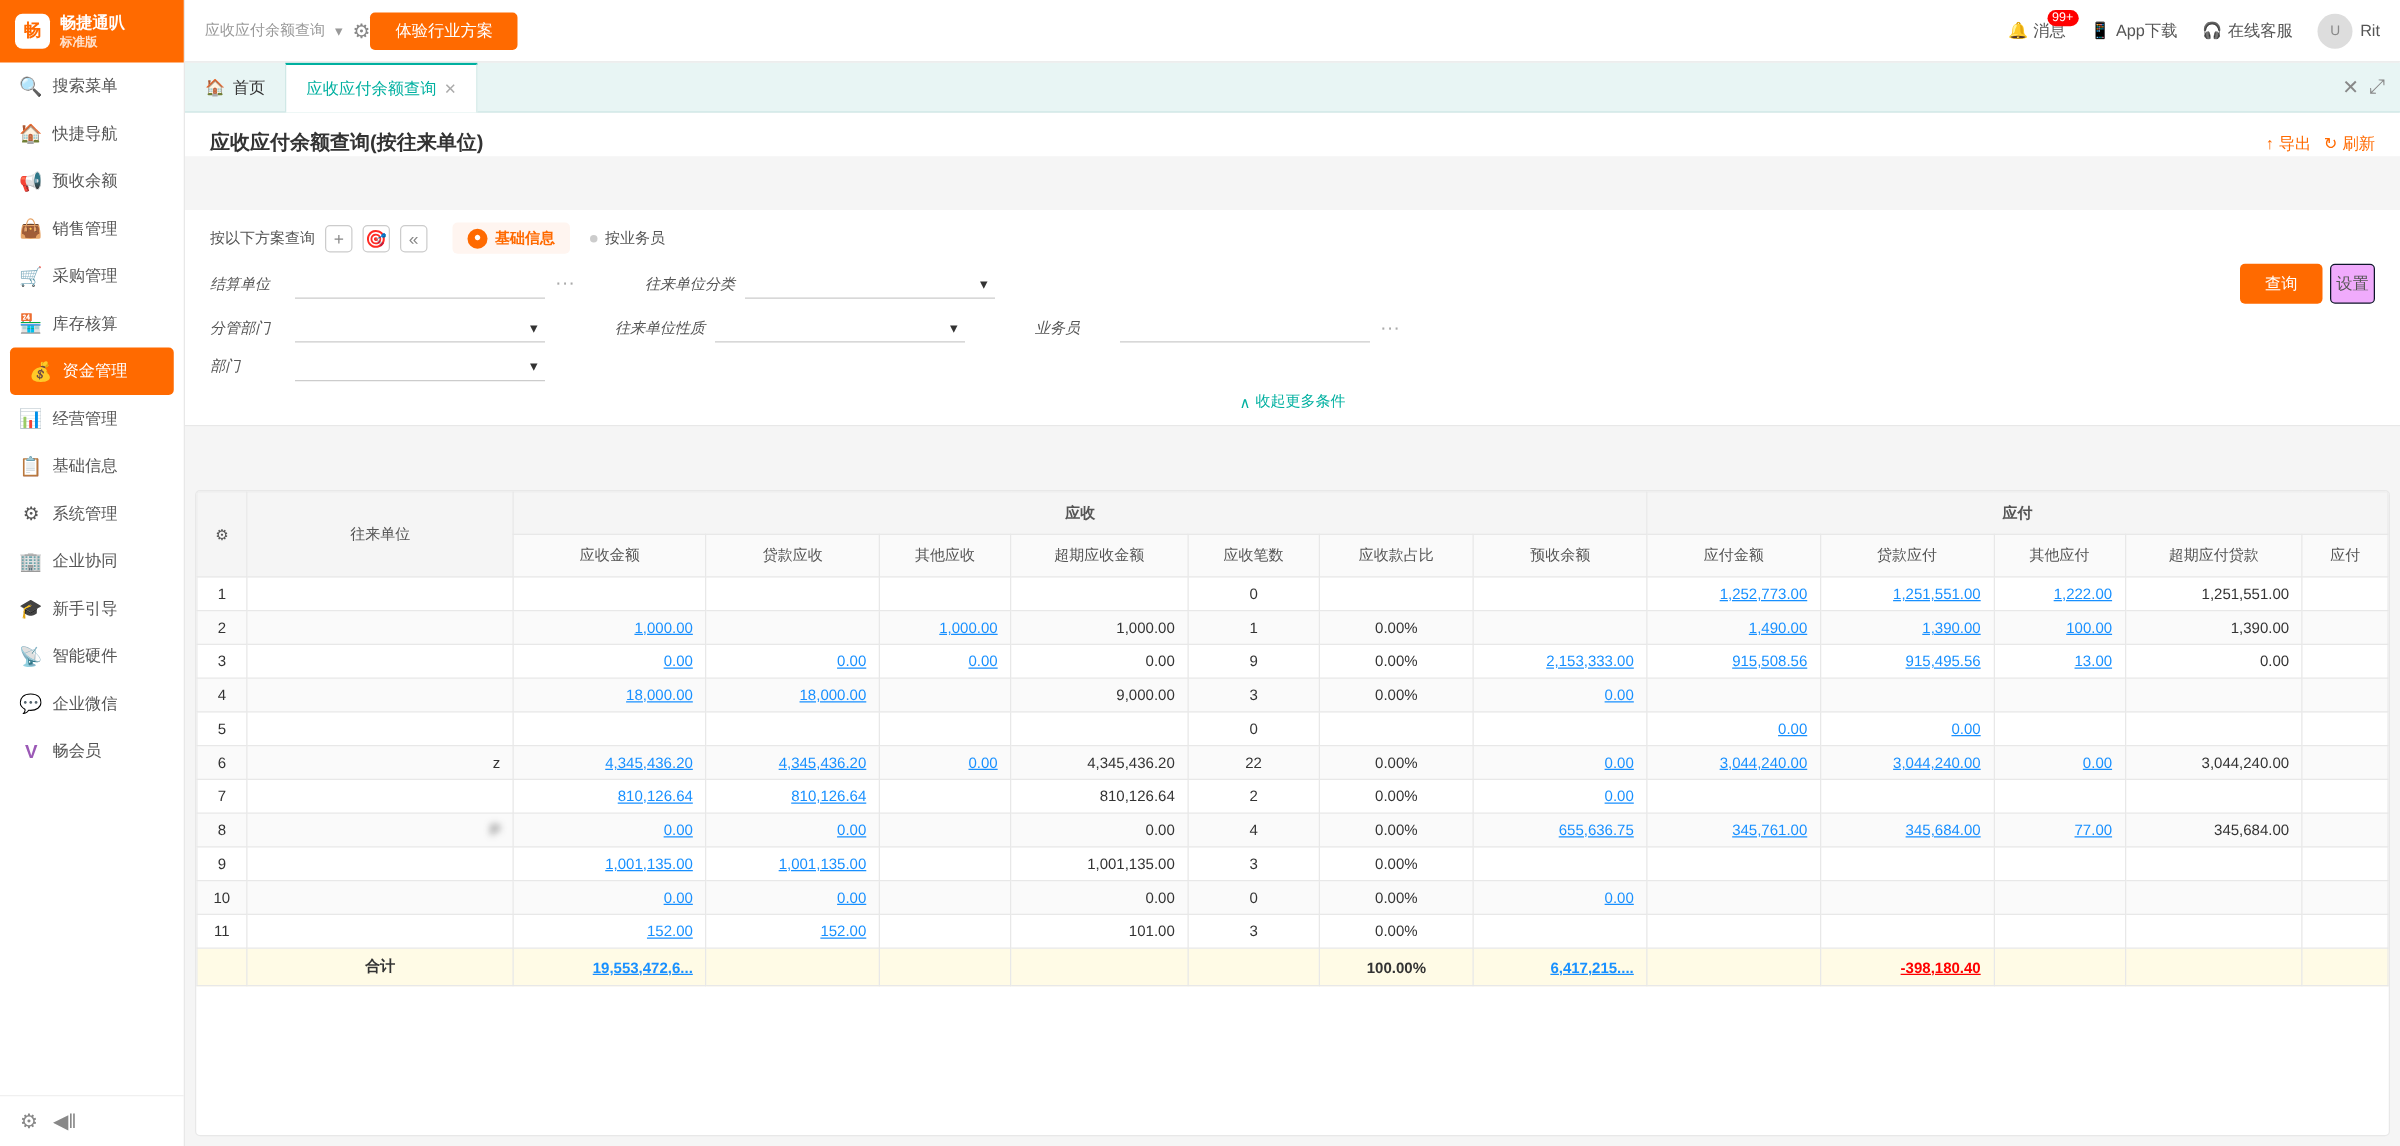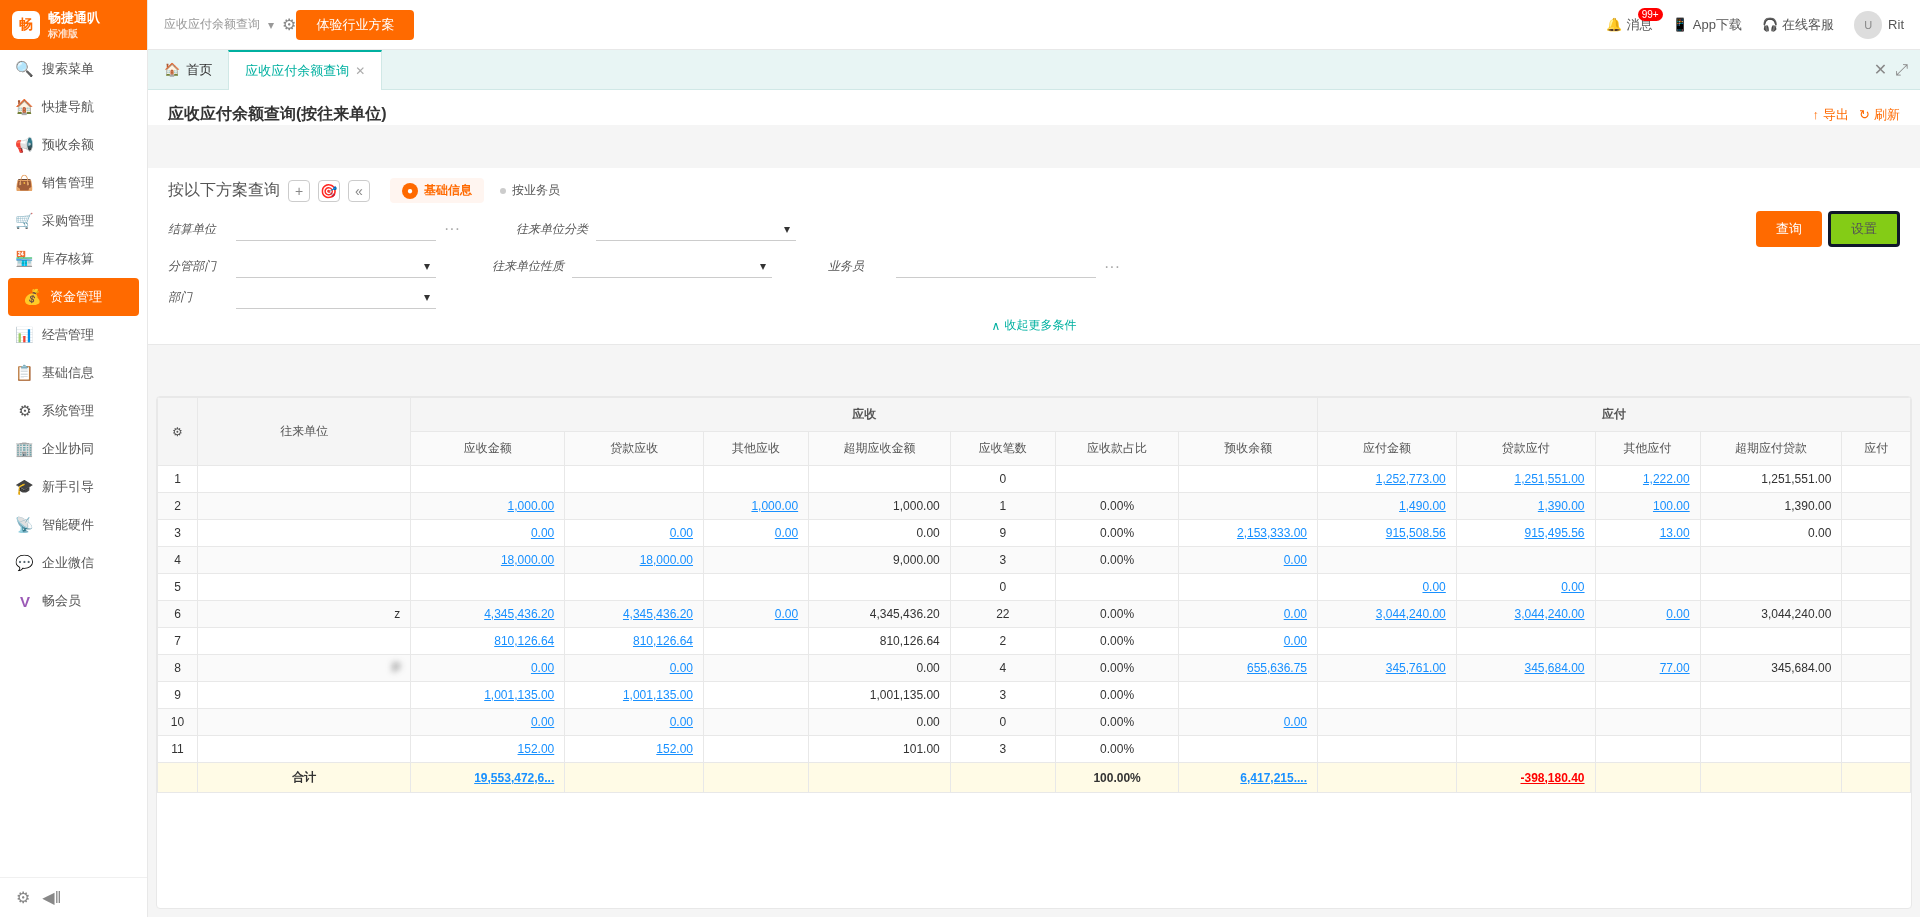--- a/index.html
+++ b/index.html
@@ -83,21 +83,21 @@
     .page-actions { display: flex; gap: 10px; align-items: center; }
     .btn-export { display: flex; align-items: center; gap: 4px; color: #ff6a00; cursor: pointer; font-size: 13px; background: none; border: none; }
     .btn-refresh { display: flex; align-items: center; gap: 4px; color: #ff6a00; cursor: pointer; font-size: 13px; background: none; border: none; }
 
     
     .filter-area {
       background: #fff; padding: 10px 20px; border-bottom: 1px solid #e8e8e8;
     }
     .filter-row { display: flex; align-items: center; gap: 16px; margin-bottom: 8px; flex-wrap: wrap; }
     .filter-label-bar { display: flex; align-items: center; gap: 8px; margin-bottom: 8px; }
-    .filter-label { color: #555; font-size: 16px; }
+    .filter-label { color: #555; font-size: 12px; }
     .filter-add-btn { width: 22px; height: 22px; border: 1px solid #ccc; border-radius: 4px; display: flex; align-items: center; justify-content: center; cursor: pointer; font-size: 14px; color: #888; }
     .filter-item { display: flex; align-items: center; gap: 8px; }
     .filter-item label { color: #555; font-size: 12px; white-space: nowrap; min-width: 60px; font-style: italic; }
     .filter-input {
       border: none; border-bottom: 1px solid #ccc; outline: none; padding: 4px 6px;
       font-size: 12px; width: 180px; color: #333;
     }
     .filter-select {
       border: none; border-bottom: 1px solid #ccc; outline: none; padding: 4px 6px;
       font-size: 12px; width: 180px; color: #333; background: #fff; cursor: pointer;
@@ -298,21 +298,21 @@
       </div>
       <div class="filter-item" style="margin-left:40px;text-align:right;">
         <label>往来单位分类</label>
         <div class="filter-select" style="display:inline-flex;width:200px;border-bottom:1px solid #ccc;justify-content:space-between;">
           <span></span>
           <span>▾</span>
         </div>
       </div>
       <div style="display:flex;gap:6px;margin-left:auto;">
         <button style="background:#ff6a00;color:#fff;border:none;padding:6px 20px;border-radius:4px;cursor:pointer;font-size:13px;">查询</button>
-        <button style="background:#84cc16;color:#555;border:3px solid #0f172a;padding:6px 20px;border-radius:4px;cursor:pointer;font-size:13px;">设置</button>
+        <button style="background:#f0abfc;color:#555;border:1px solid #0f172a;padding:6px 4px;border-radius:4px;cursor:pointer;font-size:13px;">设置</button>
       </div>
     </div>
 
     <div class="filter-row">
       <div class="filter-item">
         <label>分管部门</label>
         <div class="filter-select" style="display:inline-flex;width:200px;border-bottom:1px solid #ccc;justify-content:space-between;">
           <span></span>
           <span>▾</span>
         </div>

